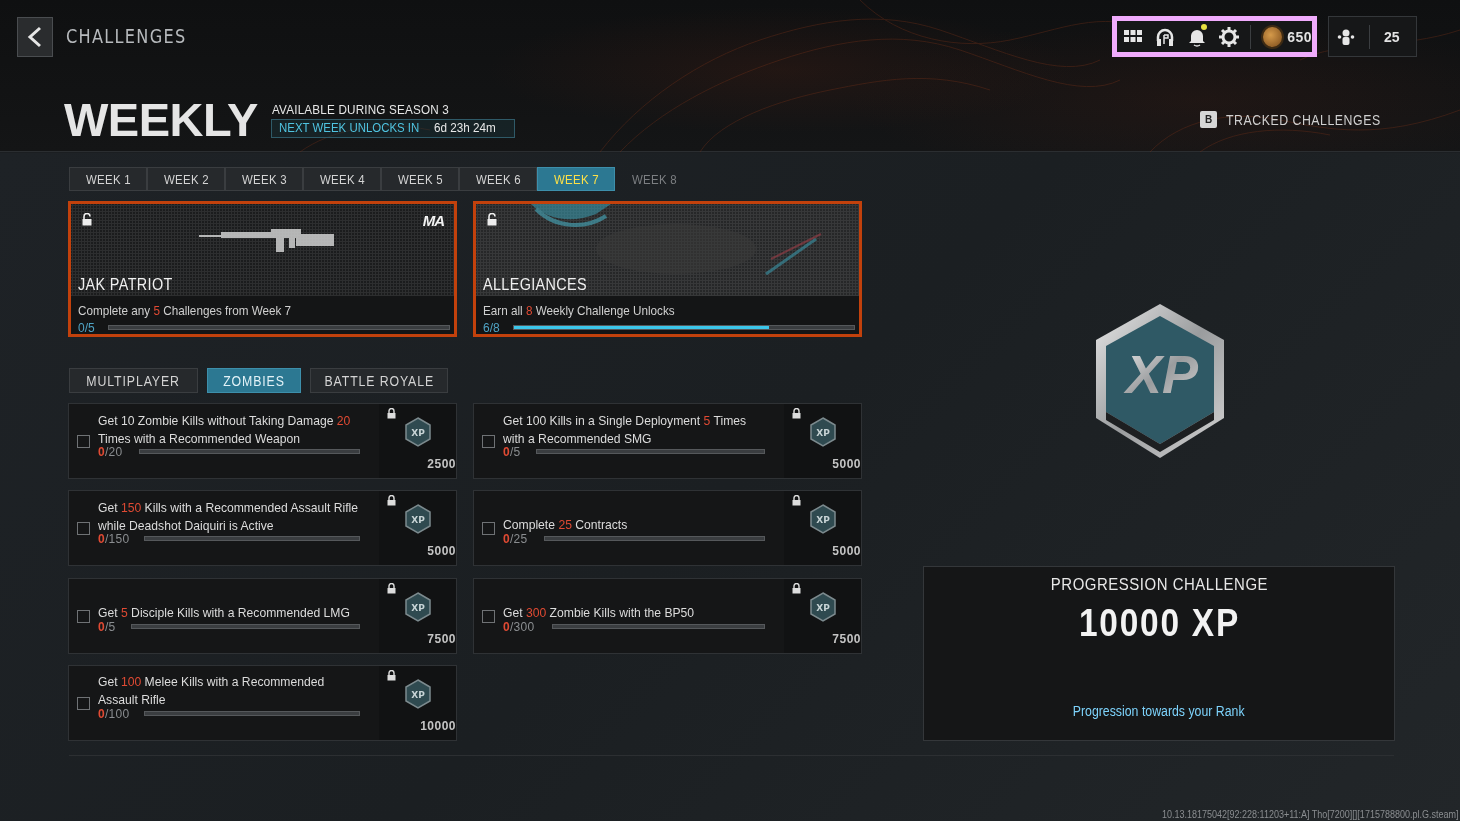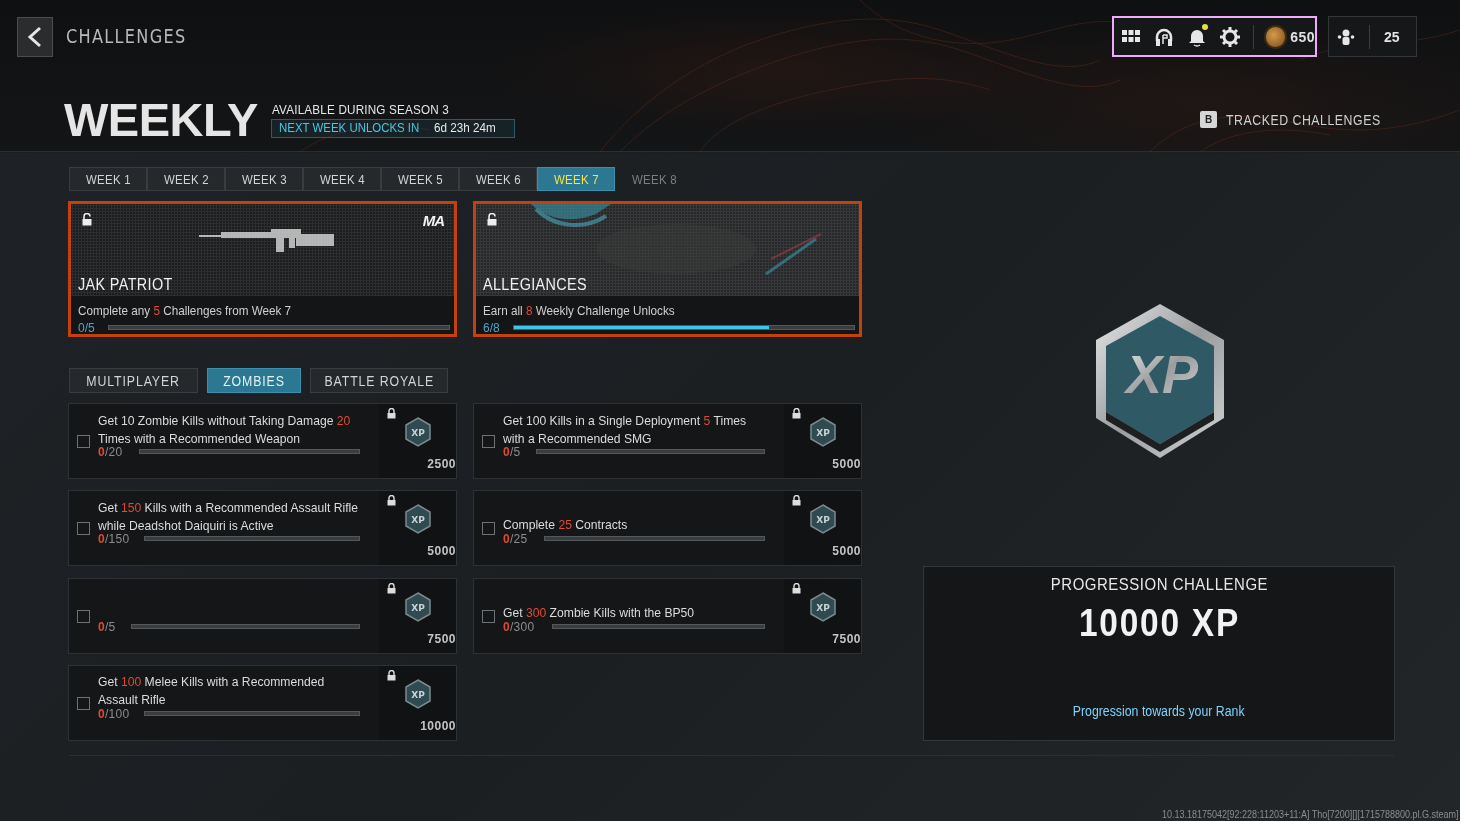--- a/index.html
+++ b/index.html
@@ -47,21 +47,21 @@
   .unlock-box {
     position: absolute; left: 271px; top: 119px; width: 244px; height: 19px;
     border: 1px solid #2f5a68; background: rgba(30,60,70,0.35);
     display: flex; align-items: flex-start; font-size: 13px;
   }
   .unlock-label { color: #4fc3e0; padding-left: 8px; transform: scaleX(0.88); transform-origin: left; white-space: nowrap; }
   .unlock-time { color: #e8e8e8; position: absolute; left: 162px; transform: scaleX(0.9); transform-origin: left; white-space: nowrap; }
 
   .topbar {
     position: absolute; left: 1112px; top: 16px; width: 205px; height: 41px;
-    background: #161718; border: 2px solid #f0abfc;
+    background: #161718; border: 5px solid #f0abfc;
     display: flex; align-items: center;
   }
   .top-icon { width: 34px; height: 39px; display: flex; align-items: center; justify-content: center; position: relative; }
   .notif-dot { position: absolute; width: 6px; height: 6px; border-radius: 50%; background: #e8e040; top: 7px; right: 6px; }
   .sep { width: 1px; height: 24px; background: #3b3e41; margin: 0 6px; }
   .coin { width: 24px; height: 24px; border-radius: 50%; background: radial-gradient(circle at 40% 40%, #d59a4a, #7a4a1a); border: 2px solid #3c2a14; margin-left: 4px; }
   .coin-val { font-size: 14px; font-weight: bold; color: #e2e2e2; margin-left: 3px; letter-spacing: 0.5px; }
   .topbar2 {
     position: absolute; left: 1328px; top: 16px; width: 89px; height: 41px;
     background: #161718; border: 1px solid #34373a; display: flex; align-items: center;
@@ -401,20 +401,21 @@
     <svg class="xp-badge-sm" width="26" height="30" viewBox="0 0 26 30">
         <polygon points="13,1 25,8 25,22 13,29 1,22 1,8" fill="#2f4a50" stroke="#7c8a8e" stroke-width="1.5"></polygon>
         <text x="13" y="19" font-size="9" font-family="DejaVu Sans, sans-serif" font-weight="bold" fill="#c8d4d6" text-anchor="middle">XP</text>
       </svg>
     <div class="ch-xp">5000</div>
   </div>
 </div>
 
 <div class="ch-card" style="left:68px; top:578px;">
   <div class="ch-check"></div>
+  <div class="ch-text" style="top:25px;"><span class="t"><span>Get </span><span class="hl">5</span><span> Disciple Kills with a Recommended LMG</span></span></div>
   <div class="ch-prog" style="top:41px;"><span class="cur">0</span><span>/5</span></div>
   <div class="ch-bar" style="left:62px; top:45px; width:229px;"></div>
   <div class="ch-side">
     <svg class="ch-lock" width="9" height="11" viewBox="0 0 9 11">
         <path d="M2 5 V3 A2.5 2.5 0 0 1 7 3 V5" stroke="#ddd" stroke-width="1.4" fill="none"></path>
         <rect x="0.5" y="5" width="8" height="5.5" fill="#ddd"></rect>
       </svg>
     <svg class="xp-badge-sm" width="26" height="30" viewBox="0 0 26 30">
         <polygon points="13,1 25,8 25,22 13,29 1,22 1,8" fill="#2f4a50" stroke="#7c8a8e" stroke-width="1.5"></polygon>
         <text x="13" y="19" font-size="9" font-family="DejaVu Sans, sans-serif" font-weight="bold" fill="#c8d4d6" text-anchor="middle">XP</text>

